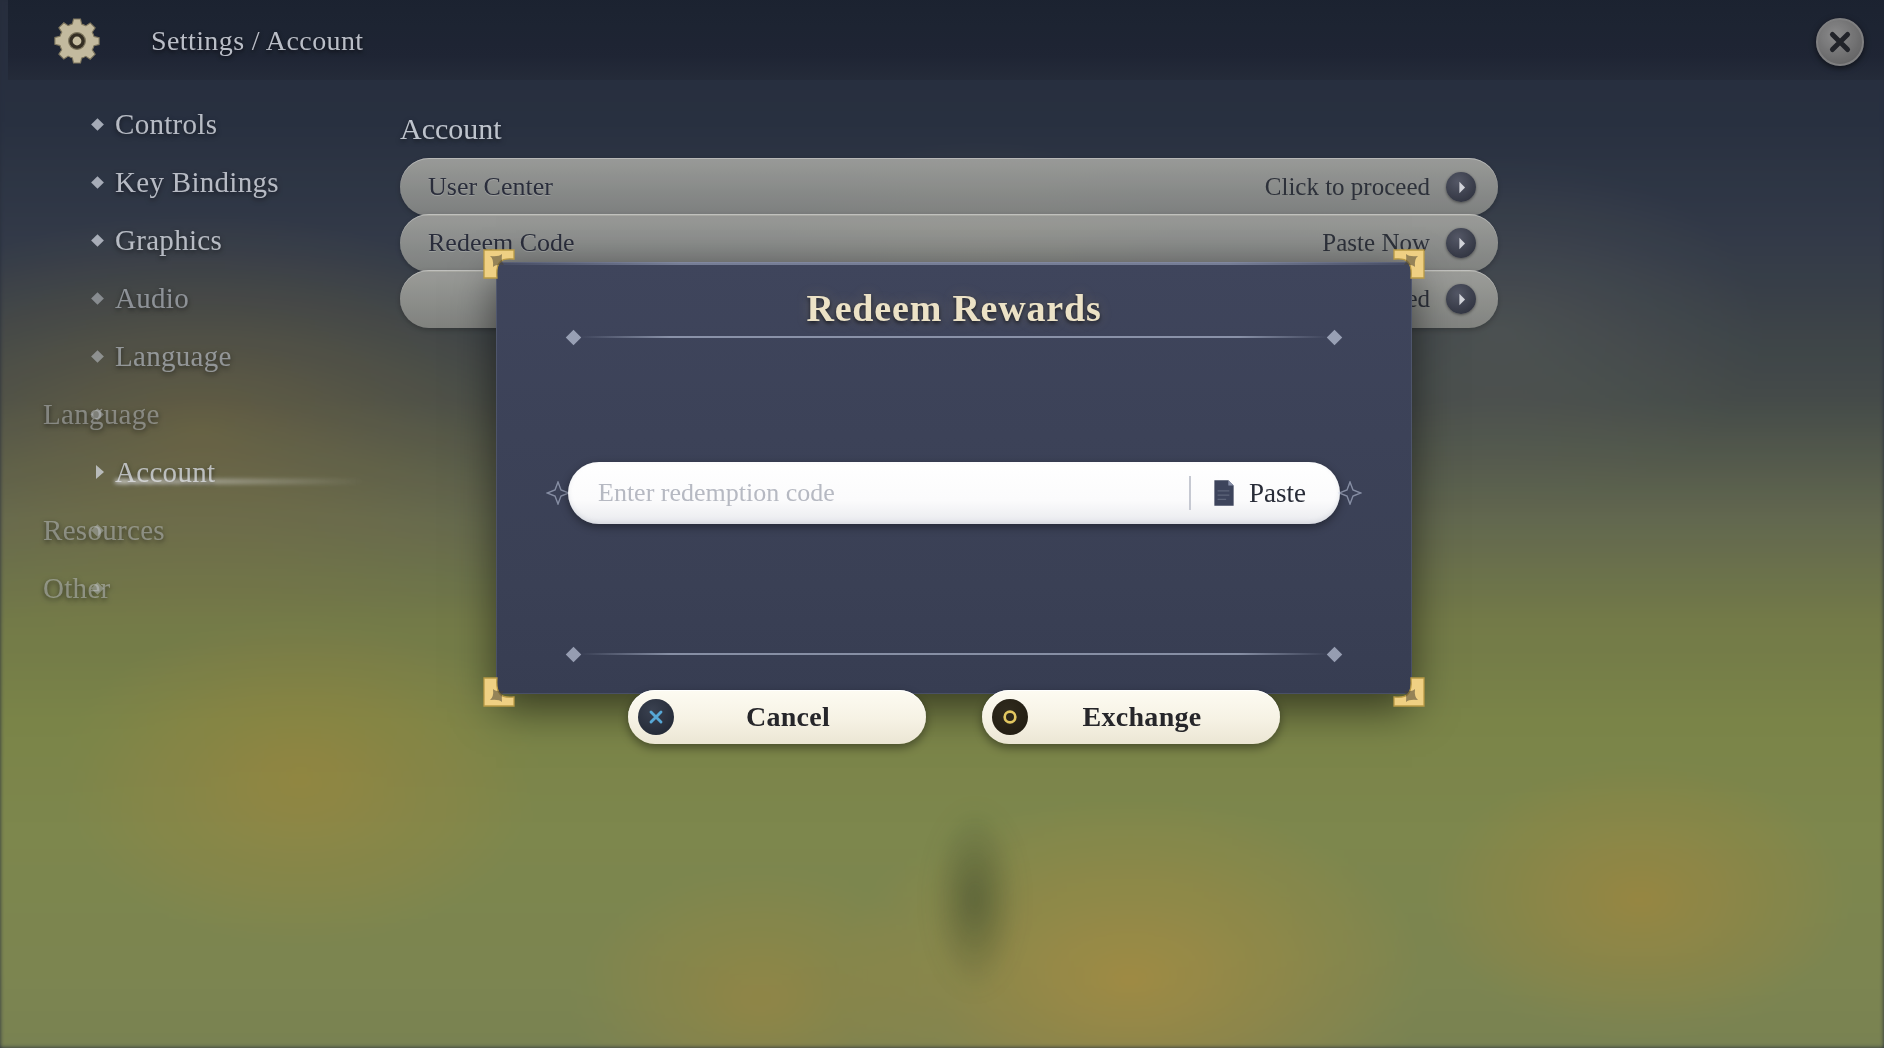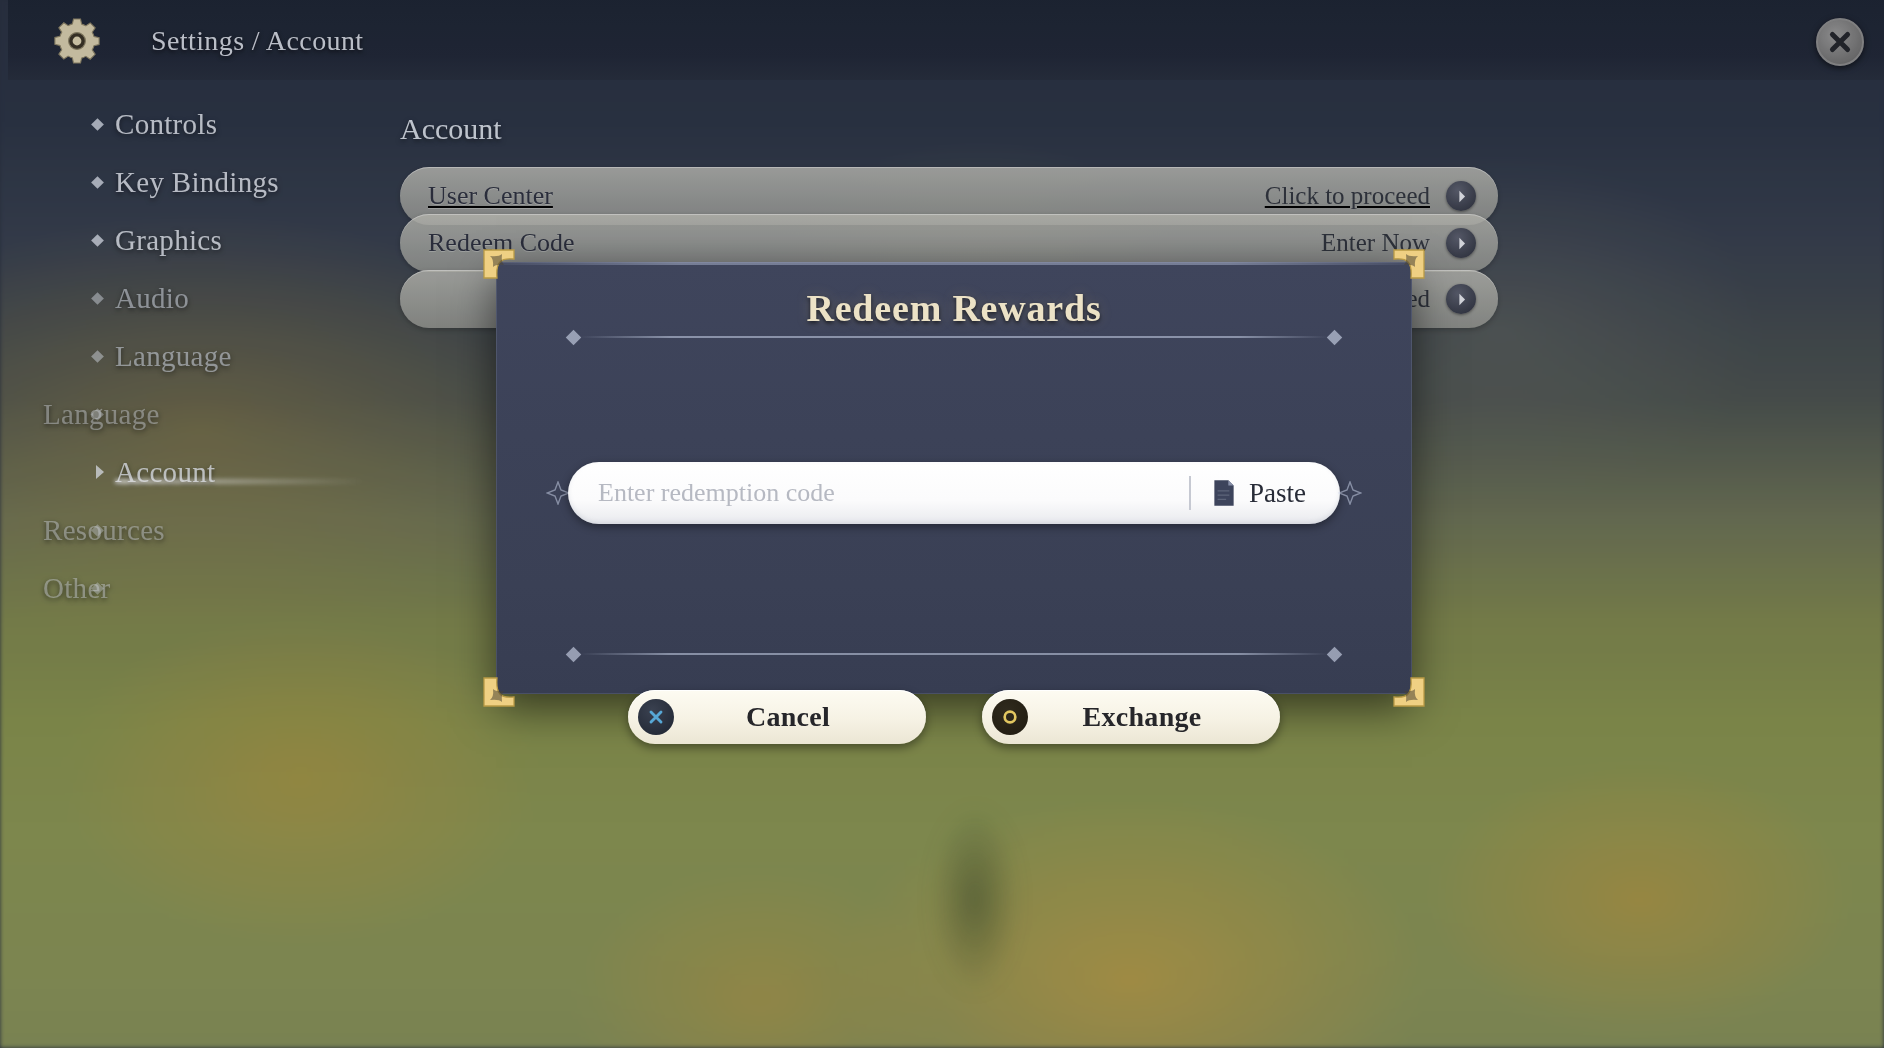--- a/index.html
+++ b/index.html
@@ -266,35 +266,35 @@
       <span>Resources</span>
     </div>
     <div class="nav-item faint">
       <span class="bullet"></span>
       <span>Other</span>
     </div>
   </div>
 
 <div id="content">
   <div id="section-title">Account</div>
-<div class="opt-row" style="top: 72px; text-decoration: underline;">
+<div class="opt-row" style="top: 63px;">
       <span class="opt-label">User Center</span>
       <span class="opt-right">
         <span class="opt-action">Click to proceed</span>
         <span class="chev-circle">
           <svg viewBox="0 0 24 24" width="17" height="17">
             <path d="M9 4 L17 12 L9 20 Z" fill="#e8eaf0"></path>
           </svg>
         </span>
       </span>
     </div>
     <div class="opt-row" style="top: 119px; gap: 44px;">
       <span class="opt-label">Redeem Code</span>
       <span class="opt-right">
-        <span class="opt-action">Enter Now</span>
+        <span class="opt-action">Paste Now</span>
         <span class="chev-circle">
           <svg viewBox="0 0 24 24" width="17" height="17">
             <path d="M9 4 L17 12 L9 20 Z" fill="#e8eaf0"></path>
           </svg>
         </span>
       </span>
     </div>
     <div class="opt-row" style="top: 175px;">
       <span class="opt-label"></span>
       <span class="opt-right">

